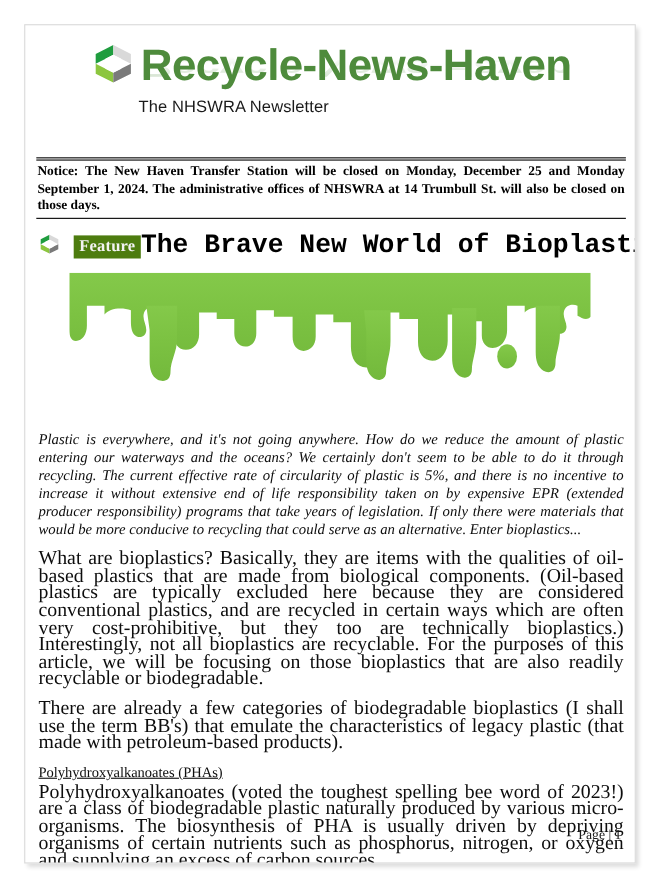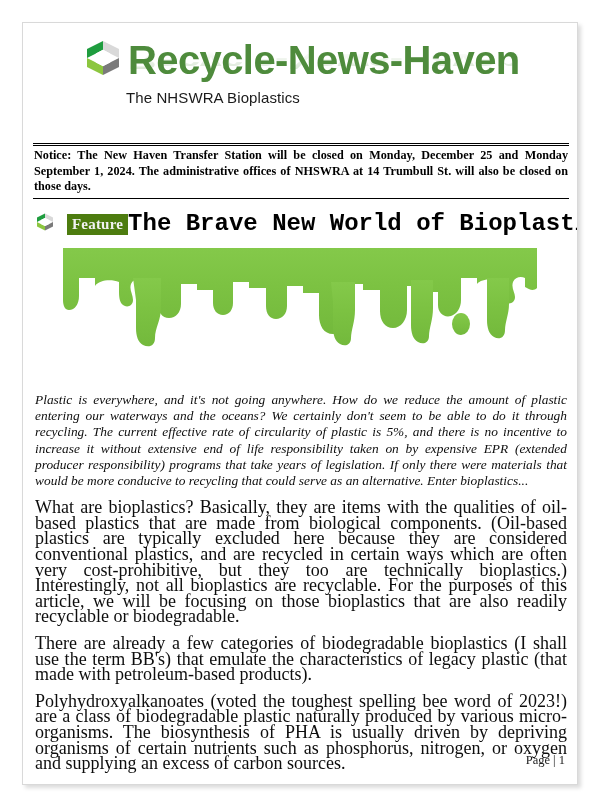--- a/index.html
+++ b/index.html
@@ -232,21 +232,21 @@
             <polygon points="20,3 36,11 36,20 26.5,15.2 20,11.8" fill="#d9d9d9"></polygon>
 
             <polygon points="36,20 36,29 20,37 20,28 26.5,24.8" fill="#7a7a7a"></polygon>
 
             <polygon points="20,11.8 27.2,15.4 27.2,24.6 20,28.2 12.8,24.6 12.8,15.4" fill="#ffffff"></polygon>
           </svg>
         </span>
         <span id="brand-title">Recycle-News-Haven</span>
       </div>
 
-      <div id="subtitle">The NHSWRA Bioplastics</div>
+      <div id="subtitle">The NHSWRA Newsletter</div>
     </div>
 
     <div id="notice-block">
       <div id="notice-text">Notice: The New Haven Transfer Station will be closed on Monday, December 25 and Monday September 1, 2024.  The administrative offices of NHSWRA at 14 Trumbull St. will also be closed on those days.</div>
     </div>
 
     <div id="feature-row">
       <span class="cube-icon">
         <svg width="20" height="20" viewBox="0 0 40 40" aria-hidden="true">
           <polygon points="20,3 36,11 36,29 20,37 4,29 4,11" fill="#ffffff"></polygon>
@@ -314,20 +314,21 @@
           C426,86 424,80 424,72 Z"></path>
 
         <ellipse cx="398" cy="76" rx="9" ry="11" fill="url(#dripGrad)"></ellipse>
       </svg>
     </div>
 
     <div class="body-col" style="top:333px;margin-top:36px;">
       <p class="para lede">Plastic is everywhere, and it's not going anywhere.  How do we reduce the amount of plastic entering our waterways and the oceans? We certainly don't seem to be able to do it through recycling. The current effective rate of circularity of plastic is 5%, and there is no incentive to increase it without extensive end of life responsibility taken on by expensive EPR (extended producer responsibility) programs that take years of legislation. If only there were materials that would be more conducive to recycling that could serve as an alternative. Enter bioplastics...</p>
       <p class="para">What are bioplastics?  Basically, they are items with the qualities of oil-based plastics that are made from biological components. (Oil-based plastics are typically excluded here because they are considered conventional plastics, and are recycled in certain ways which are often very cost-prohibitive, but they too are technically bioplastics.)  Interestingly, not all bioplastics are recyclable. For the purposes of this article, we will be focusing on those bioplastics that are also readily recyclable or biodegradable.</p>
       <p class="para">There are already a few categories of biodegradable bioplastics (I shall use the term BB's) that emulate the characteristics of legacy plastic (that made with petroleum-based products).</p>
+      <h3 class="subhead">Polyhydroxyalkanoates (PHAs)</h3>
       <p class="para">Polyhydroxyalkanoates (voted the toughest spelling bee word of 2023!) are a class of biodegradable plastic naturally produced by various micro-organisms. The biosynthesis of PHA is usually driven by depriving organisms of certain nutrients such as phosphorus, nitrogen, or oxygen and supplying an excess of carbon sources.</p>
     </div>
 
     <div id="footer">
       <span id="page-number">Page | 1</span>
     </div>
 
   </div>
 </div>
 

